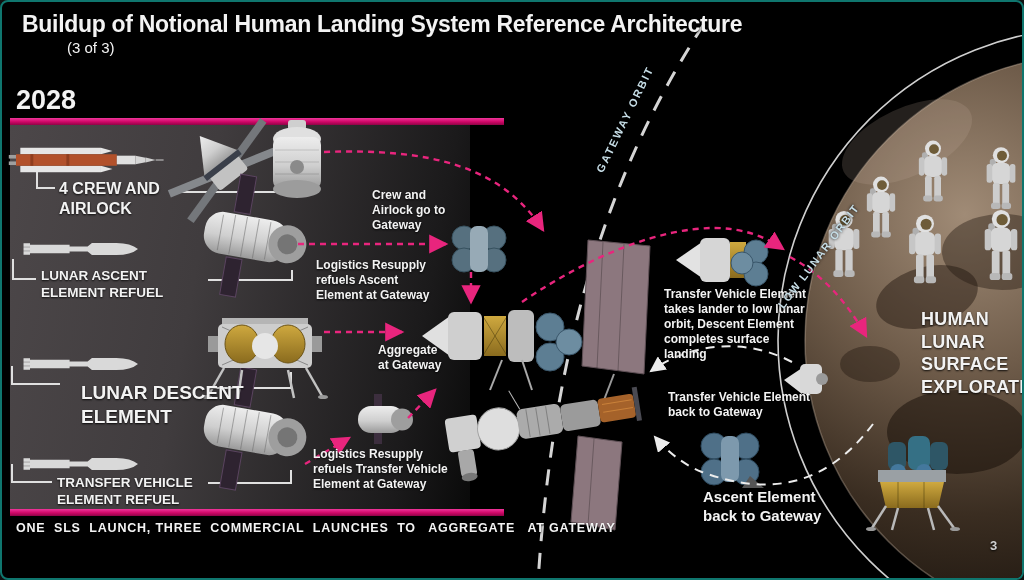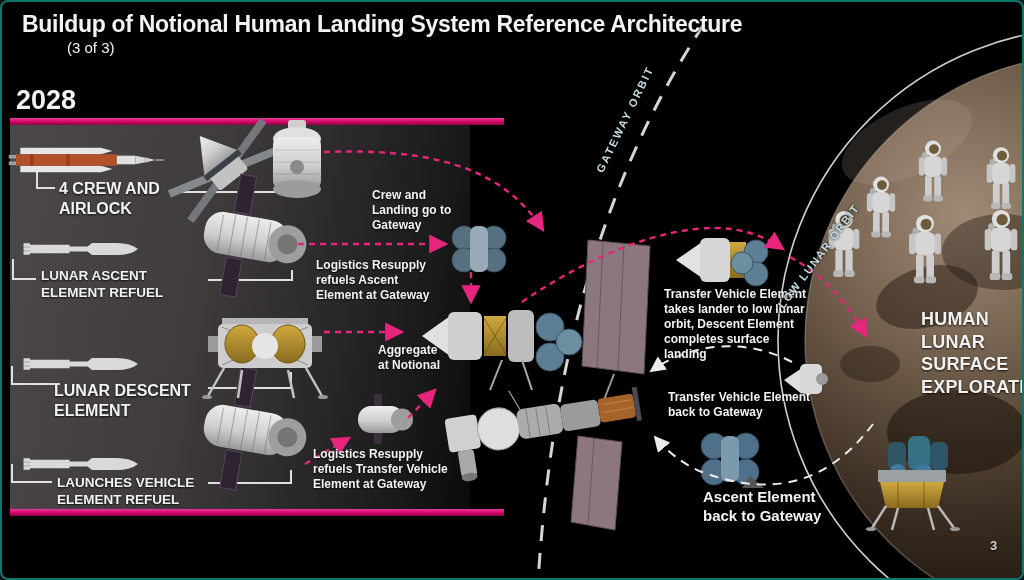--- a/index.html
+++ b/index.html
@@ -316,46 +316,47 @@
   </svg>
 
   <div class="txt" style="left:20px;top:8px;font-size:23px;letter-spacing:-0.3px;">Buildup of Notional Human Landing System Reference Architecture</div>
   <div class="txt" style="left:21px;top:37px;font-size:15px;font-weight:400;margin-left:44px;">(3 of 3)</div>
   <div class="txt" style="left:14px;top:82px;font-size:27px;text-align:center;">2028</div>
 
   <div class="txt" style="left:57px;top:177px;font-size:16px;">4 CREW  AND
 AIRLOCK</div>
   <div class="txt" style="left:39px;top:266px;font-size:13.5px;">LUNAR  ASCENT
 ELEMENT REFUEL</div>
-  <div class="txt" style="left:52px;top:379px;font-size:16px;">LUNAR DESCENT
+  <div class="txt" style="left:79px;top:379px;font-size:19px;">LUNAR DESCENT
 ELEMENT</div>
-  <div class="txt" style="left:55px;top:473px;font-size:13.5px;">LAUNCHES VEHICLE
+  <div class="txt" style="left:55px;top:473px;font-size:13.5px;">TRANSFER VEHICLE
 ELEMENT REFUEL</div>
 
   <div class="txt" style="left:370px;top:186px;font-size:12px;">Crew and
-Landing  go to
+Airlock  go to
 Gateway</div>
   <div class="txt" style="left:314px;top:256px;font-size:12px;">Logistics Resupply
 refuels  Ascent
 Element at Gateway</div>
   <div class="txt" style="left:376px;top:341px;font-size:12px;">Aggregate
-at Notional</div>
+at Gateway</div>
   <div class="txt" style="left:311px;top:445px;font-size:12px;">Logistics Resupply
 refuels  Transfer Vehicle
 Element at Gateway</div>
   <div class="txt" style="left:662px;top:285px;font-size:12px;">Transfer Vehicle Element
 takes lander to  low lunar
 orbit, Descent Element
 completes surface
 landing</div>
   <div class="txt" style="left:666px;top:388px;font-size:12px;">Transfer Vehicle Element
 back to Gateway</div>
   <div class="txt" style="left:701px;top:486px;font-size:15px;">Ascent Element
 back to Gateway</div>
   <div class="txt" style="left:919px;top:306px;font-size:18px;letter-spacing:0.2px;">HUMAN LUNAR
 SURFACE
 EXPLORATION</div>
 
   <div class="orbit-label" style="left:608px;top:157px;height:18px;transform:rotate(-64deg);">GATEWAY ORBIT</div>
   <div class="orbit-label" style="left:788px;top:294px;height:18px;letter-spacing:1.5px;transform:rotate(-53deg);">LOW LUNAR ORBIT</div>
 
+  <div class="txt" style="left:14px;top:519px;font-size:12.5px;letter-spacing:0.8px;white-space:pre;">ONE  SLS  LAUNCH, THREE  COMMERCIAL  LAUNCHES  TO   AGGREGATE   AT GATEWAY</div>
   <div class="txt" style="left:988px;top:536px;font-size:13px;color:#d0d0d0;">3</div>
 </div>
 
 </body></html>

